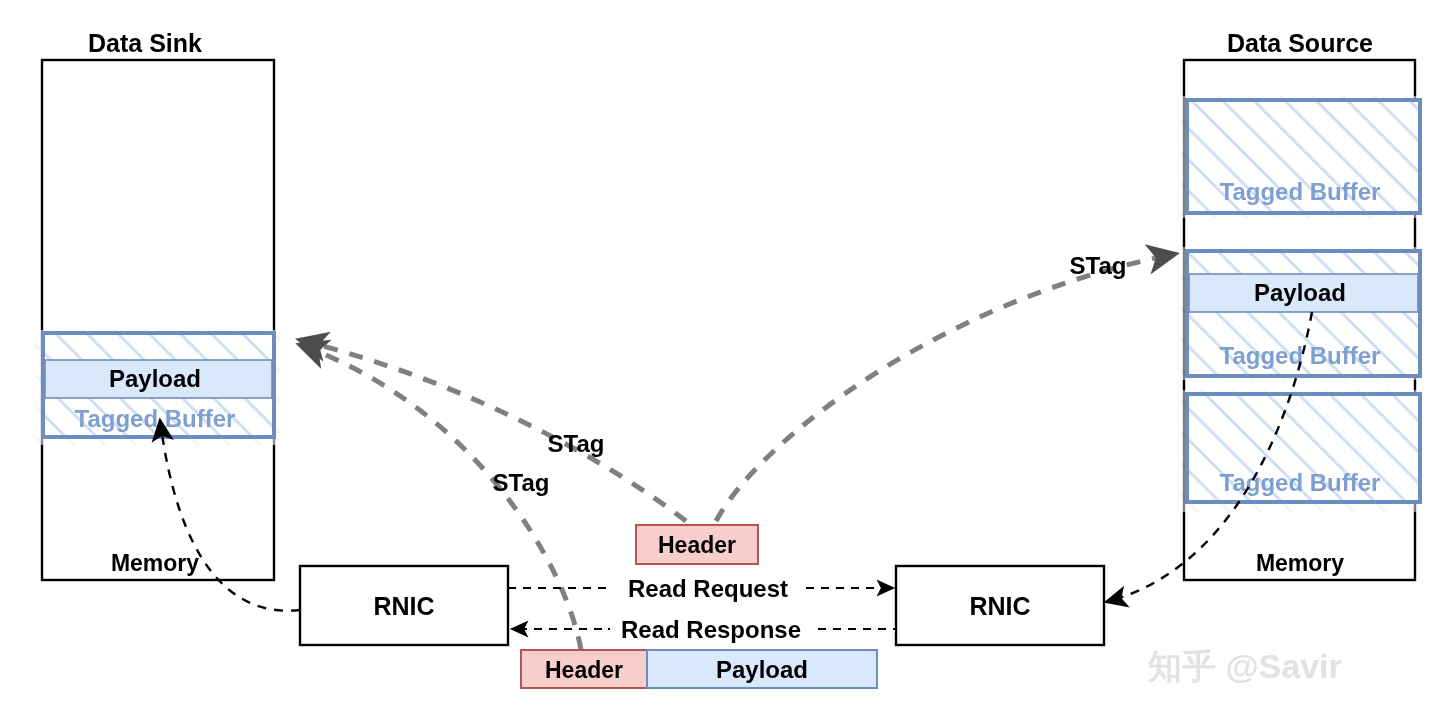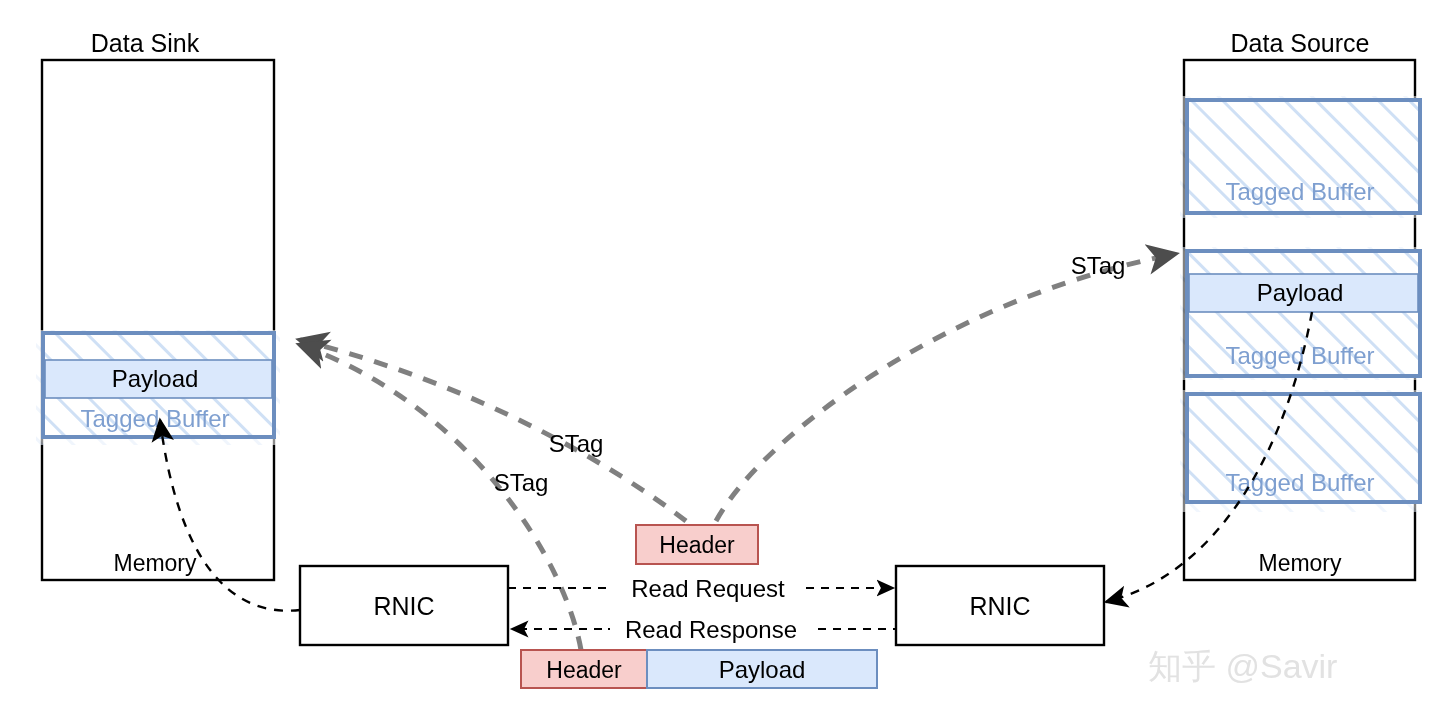--- a/index.html
+++ b/index.html
@@ -10,20 +10,21 @@
   body {
     width: 1440px;
     height: 712px;
     overflow: hidden;
     font-family: "Liberation Sans", sans-serif;
   }
   #diagram-root {
     position: relative;
     width: 1201px;
     height: 712px;
+    font-weight: bold;
   }
   svg#scene {
     display: block;
     width: 1440px;
     height: 712px;
   }
   .memtxt {
     font-family: "Liberation Sans", sans-serif;
     font-size: 23px;
     fill: #000000;

